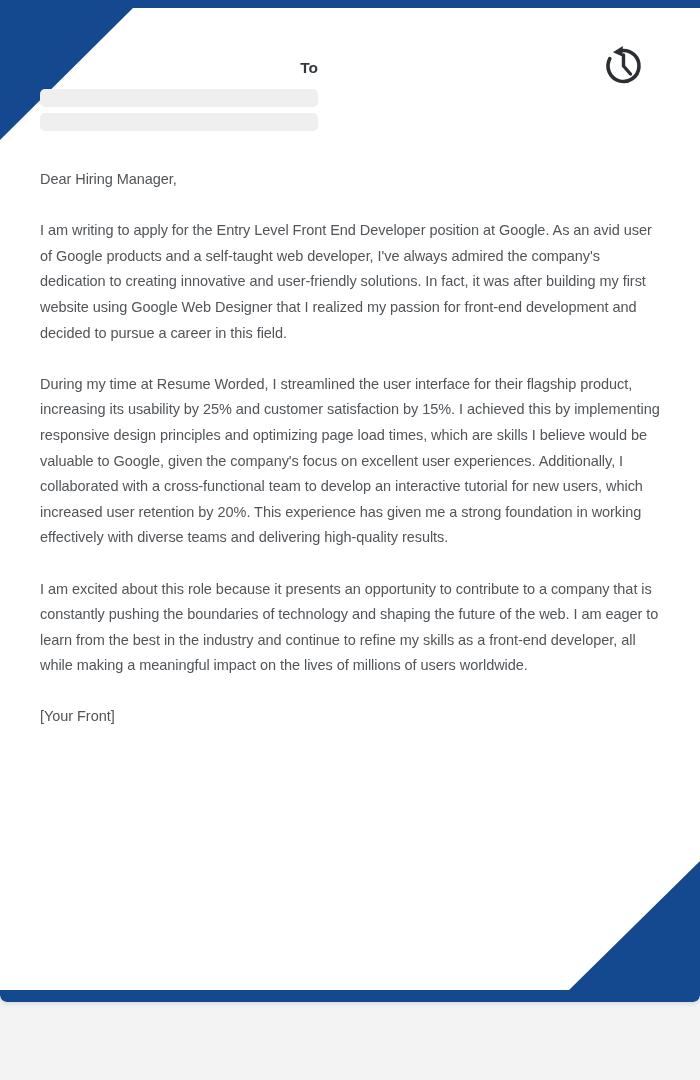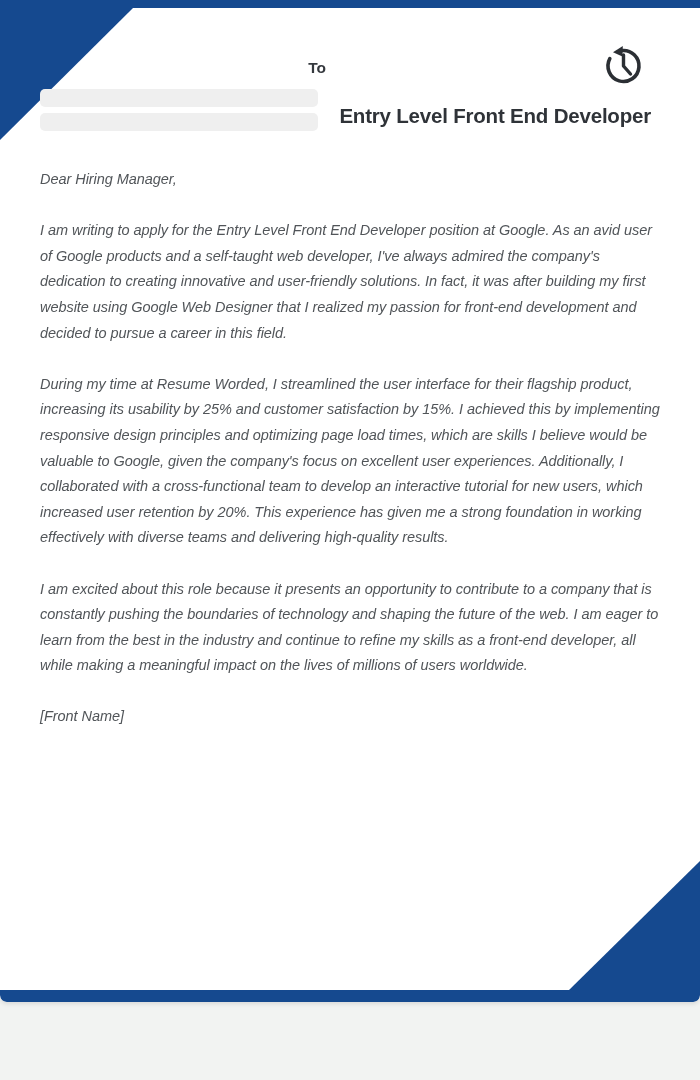--- a/index.html
+++ b/index.html
@@ -41,21 +41,21 @@
   }
   .bottom-bar {
     position: absolute;
     bottom: 0; left: 0;
     width: 100%; height: 12px;
     background: #15498F;
     border-radius: 0 0 6px 6px;
   }
   .to-label {
     position: absolute;
-    top: 59px; left: 8px;
+    top: 59px; left: 0;
     width: 318px;
     text-align: right;
     font-size: 15.5px;
     font-weight: bold;
     color: #35393e;
   }
   .ph {
     position: absolute;
     left: 40px;
     width: 278px;
@@ -82,21 +82,21 @@
   }
   .letter {
     position: absolute;
     left: 40px; top: 167px;
     width: 625px;
     font-size: 14.5px;
     line-height: 25.6px;
     letter-spacing: -0.05px;
     color: #515559;
   }
-  .letter p { margin: 0 0 25.6px 0; font-style: italic; }
+  .letter p { margin: 0 0 25.6px 0; }
 </style>
 </head>
 <body>
 
 <div class="page">
 
   <div class="top-bar"></div>
   <div class="corner-tl"></div>
 
   <span class="to-label">To</span>
@@ -104,26 +104,25 @@
   <div class="ph ph2"></div>
 
   <span class="history-icon">
     <svg width="44" height="44" viewBox="0 0 44 44">
       <path d="M 20.6 7.6 A 15.5 15.5 0 1 1 8.8 15.7" fill="none" stroke="#2b2f34" stroke-width="3.6" stroke-linecap="round"></path>
       <polygon points="12.0,9.2 21.8,3.0 21.4,13.6" fill="#2b2f34"></polygon>
       <path d="M 22.5 23 L 22.5 12 M 22.5 23 L 29.5 31" fill="none" stroke="#2b2f34" stroke-width="3.4" stroke-linecap="round"></path>
     </svg>
   </span>
 
-  <h1 class="job-title">Entry Level Front End Developer</h1>
 
   <div class="letter">
     <p>Dear Hiring Manager,</p>
     <p>I am writing to apply for the Entry Level Front End Developer position at Google. As an avid user of Google products and a self-taught web developer, I've always admired the company's dedication to creating innovative and user-friendly solutions. In fact, it was after building my first website using Google Web Designer that I realized my passion for front-end development and decided to pursue a career in this field.</p>
     <p>During my time at Resume Worded, I streamlined the user interface for their flagship product, increasing its usability by 25% and customer satisfaction by 15%. I achieved this by implementing responsive design principles and optimizing page load times, which are skills I believe would be valuable to Google, given the company's focus on excellent user experiences. Additionally, I collaborated with a cross-functional team to develop an interactive tutorial for new users, which increased user retention by 20%. This experience has given me a strong foundation in working effectively with diverse teams and delivering high-quality results.</p>
     <p>I am excited about this role because it presents an opportunity to contribute to a company that is constantly pushing the boundaries of technology and shaping the future of the web. I am eager to learn from the best in the industry and continue to refine my skills as a front-end developer, all while making a meaningful impact on the lives of millions of users worldwide.</p>
-    <p>[Front Name]</p>
+    <p>[Your Front]</p>
   </div>
 
   <div class="corner-br"></div>
   <div class="bottom-bar"></div>
 
 </div>
 
 </body></html>

